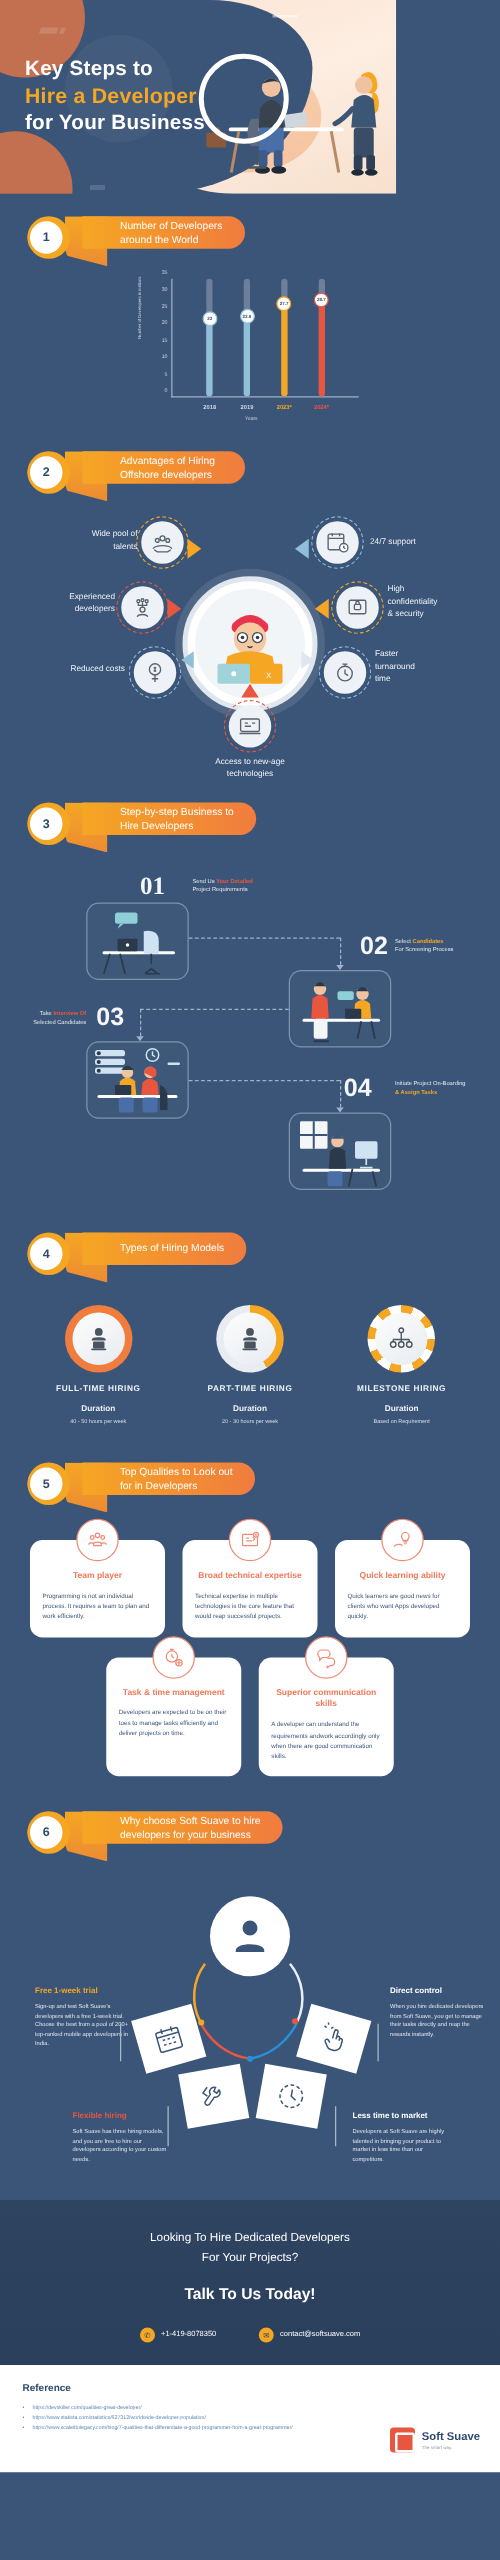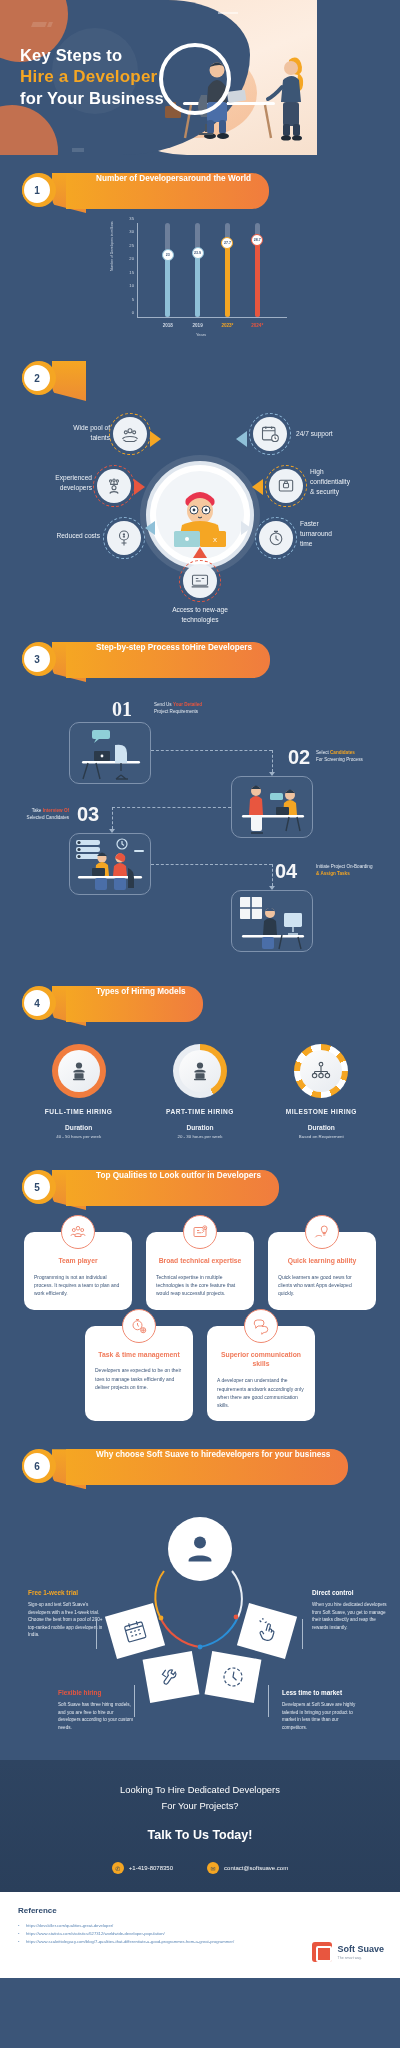--- a/index.html
+++ b/index.html
@@ -42,24 +42,24 @@
   .hero-people { position:absolute; right: 6px; top: 40px; z-index: 5; }
   .hero-lens {
     position:absolute; right: 86px; top: 43px; width: 72px; height: 72px; border-radius: 50%;
     border: 4px solid #fff; z-index: 6;
   }
   .hero-deco { position:absolute; background: rgba(255,255,255,.14); }
 
   
   .badge-row { position: relative; height: 34px; margin: 0 0 0 22px; }
   .badge-pill {
-    position: absolute; left: 44px; top: 0; height: 36px; min-width: 130px;
-    padding: 0 18px 0 30px; display:flex; flex-direction: row; justify-content:center;
+    position: absolute; left: 44px; top: 0; height: 26px; min-width: 130px;
+    padding: 0 18px 0 30px; display:flex; flex-direction: column; justify-content:center;
     background: linear-gradient(90deg,#f5a623 0%, #f07c3e 100%);
-    border-radius: 0 17px 17px 0; color: #fff; font-size: 8.2px; font-weight: 700; line-height: 1.35;
+    border-radius: 0 17px 17px 0; color: #fff; font-size: 8.2px; font-weight: 400; line-height: 1.35;
   }
   .badge-tail {
     position:absolute; left: 30px; top: 0; width: 34px; height: 40px;
     background: linear-gradient(180deg,#f5a623,#ec8b33); border-radius: 0 0 0 16px;
     clip-path: polygon(0 0, 100% 0, 100% 100%, 0 78%);
   }
   .badge-num {
     position:absolute; left: 0; top: 2px; width: 30px; height: 30px; border-radius:50%;
     background:#fff; border: 2px solid #f5a623; color:#2f4a6d; font-weight:700; font-size: 10px;
     display:flex; align-items:center; justify-content:center; z-index: 3;
@@ -271,20 +271,24 @@
           <div class="dot" style="bottom: 77.08px; border: 1.6px solid rgb(232, 86, 63); color: rgb(59, 85, 120);">28.7</div>
         </div>
         <div class="xtick" style="left: 119.2px; color: rgb(232, 86, 63);">2024*</div>
       </div>
     <div class="xlabel">Years</div>
   </div>
 
   <div style="height:16px"></div>
   <div class="badge-row">
     <div class="badge-tail"></div>
+    <div class="badge-pill">
+      <span>Advantages of Hiring</span>
+      <span>Offshore developers</span>
+    </div>
     <div class="badge-numwrap"></div>
     <div class="badge-num">2</div>
   </div>
 
   <div class="wheel">
 
     <div class="wheel-center">
       <svg width="92" height="92" viewBox="0 0 92 92">
         <circle cx="46" cy="46" r="44" fill="#f2f5f8"></circle>
         <path d="M32 30 q14 -14 28 0 q2 5 -2 7 h-24 q-4 -2 -2 -7Z" fill="#e8354e"></path>
@@ -374,21 +378,21 @@
         </svg>
     </div>
     <div class="node-label" style="left:140px;top:196px;width:120px;text-align:center;">Access to new-age<br>technologies</div>
     <div class="tri" style="left:193px;top:138px;border-left:7px solid transparent;border-right:7px solid transparent;border-bottom:11px solid #e8563f;"></div>
   </div>
 
   <div style="height:18px"></div>
   <div class="badge-row">
     <div class="badge-tail"></div>
     <div class="badge-pill">
-      <span>Step-by-step Process to</span>
+      <span>Step-by-step Business to</span>
       <span>Hire Developers</span>
     </div>
     <div class="badge-numwrap"></div>
     <div class="badge-num">3</div>
   </div>
 
   <div class="steps">
 
     <div class="step-num" style="left:112px;top:10px;font-family:Liberation Serif, serif;">01</div>
     <div class="step-txt" style="left:154px;top:14px;">

